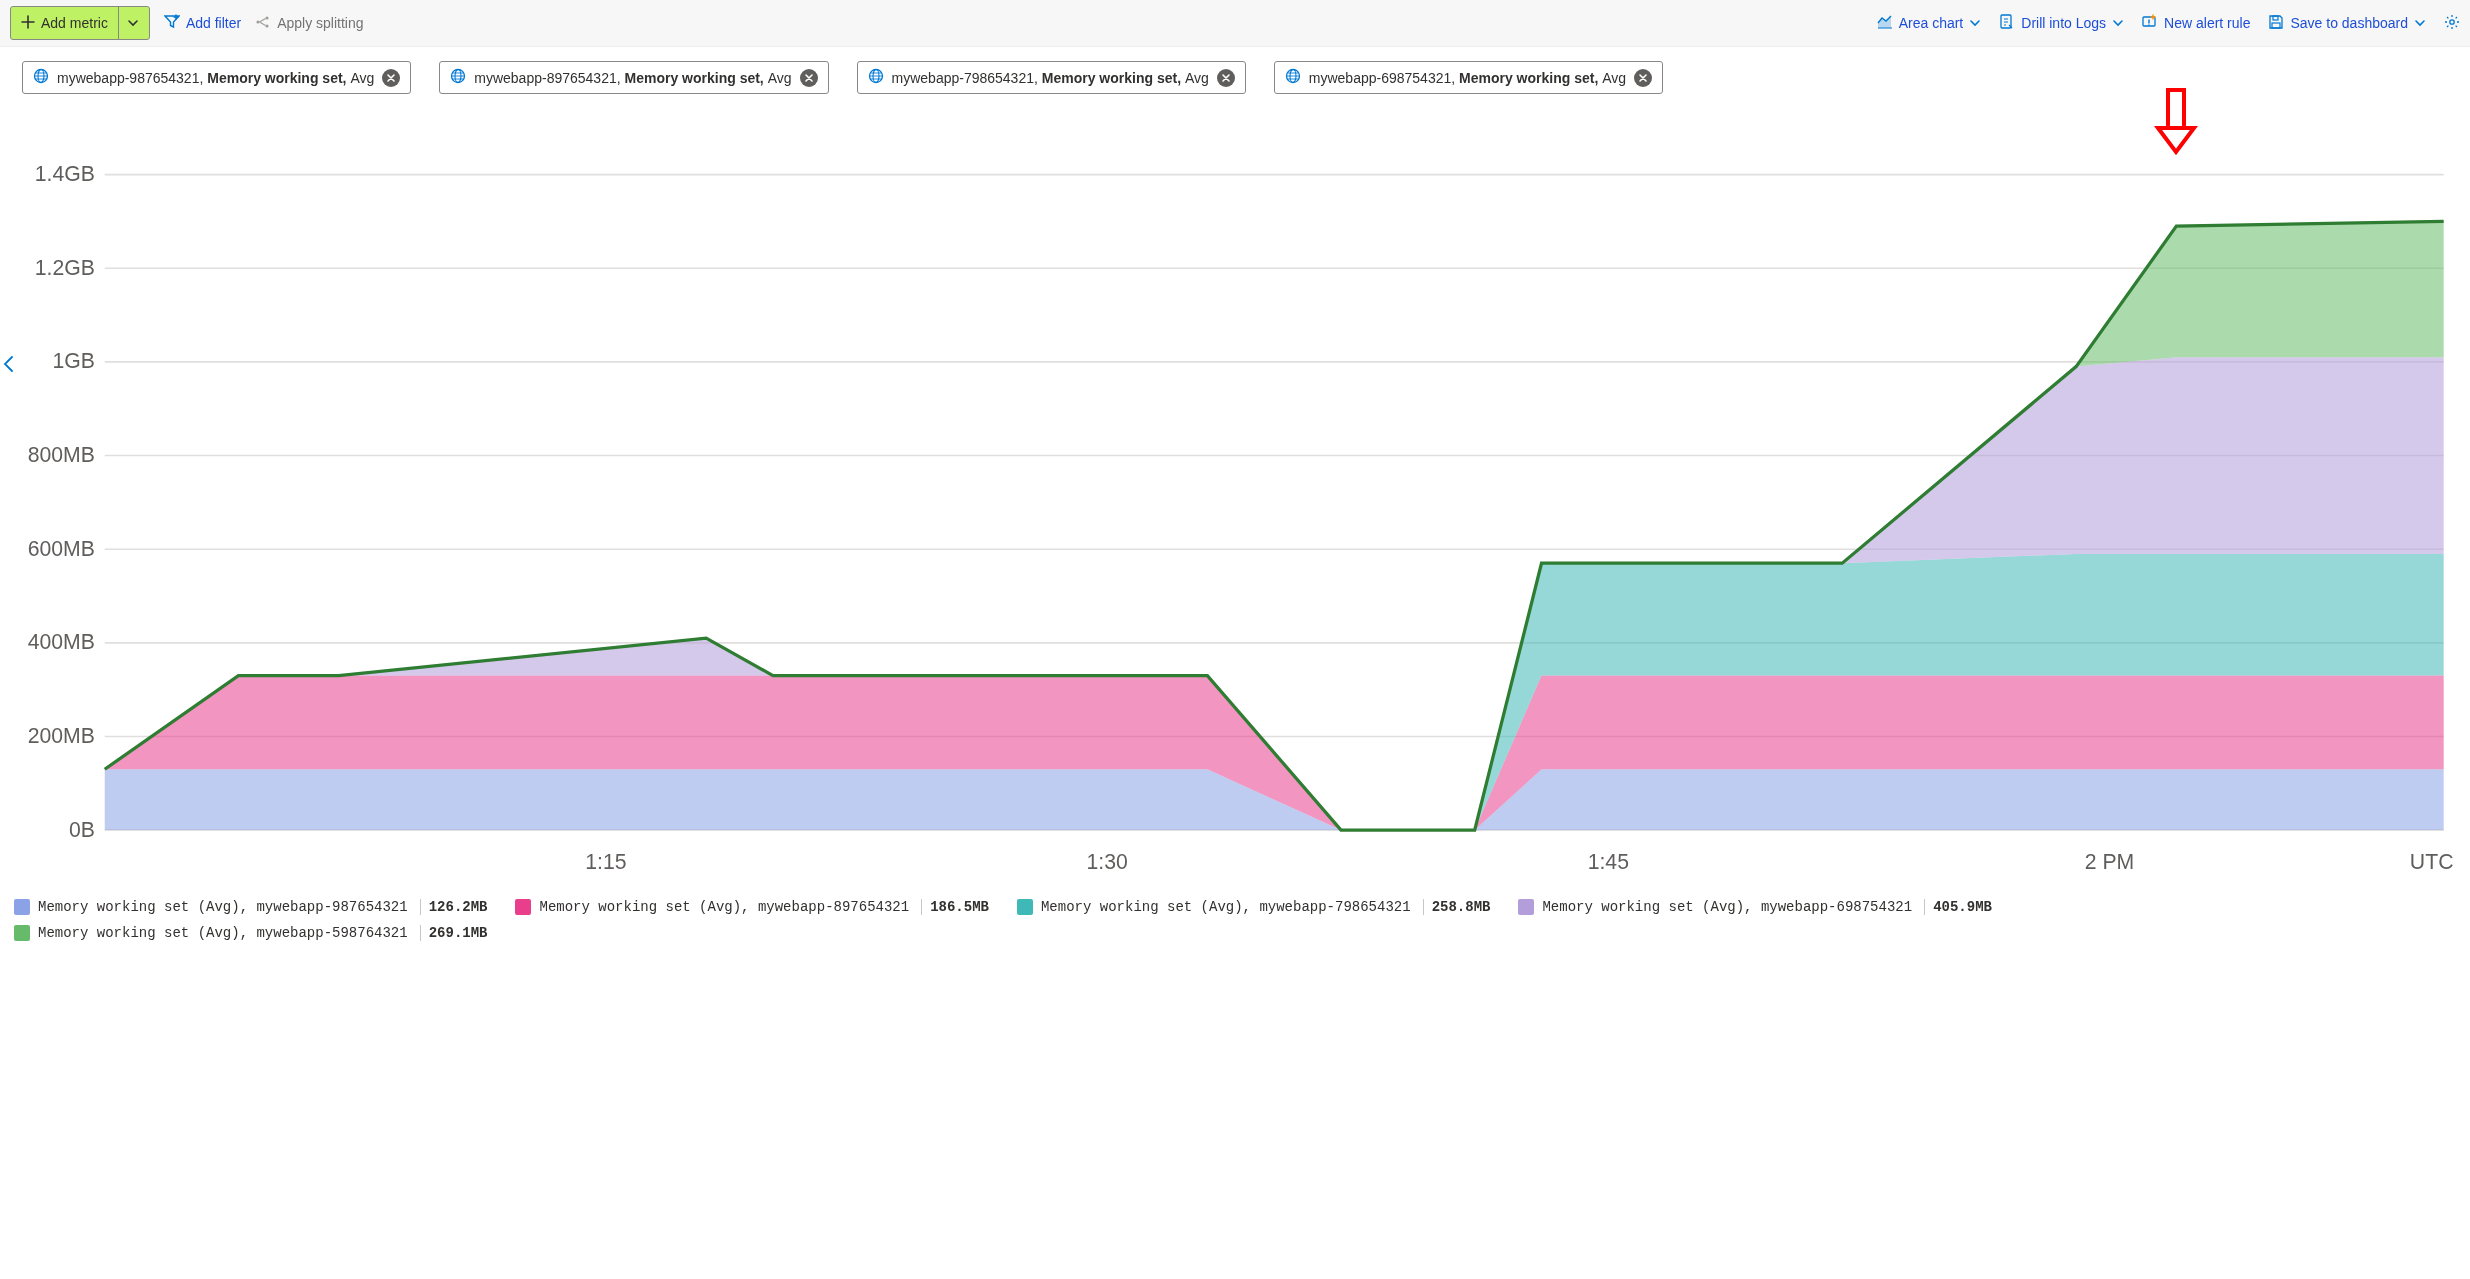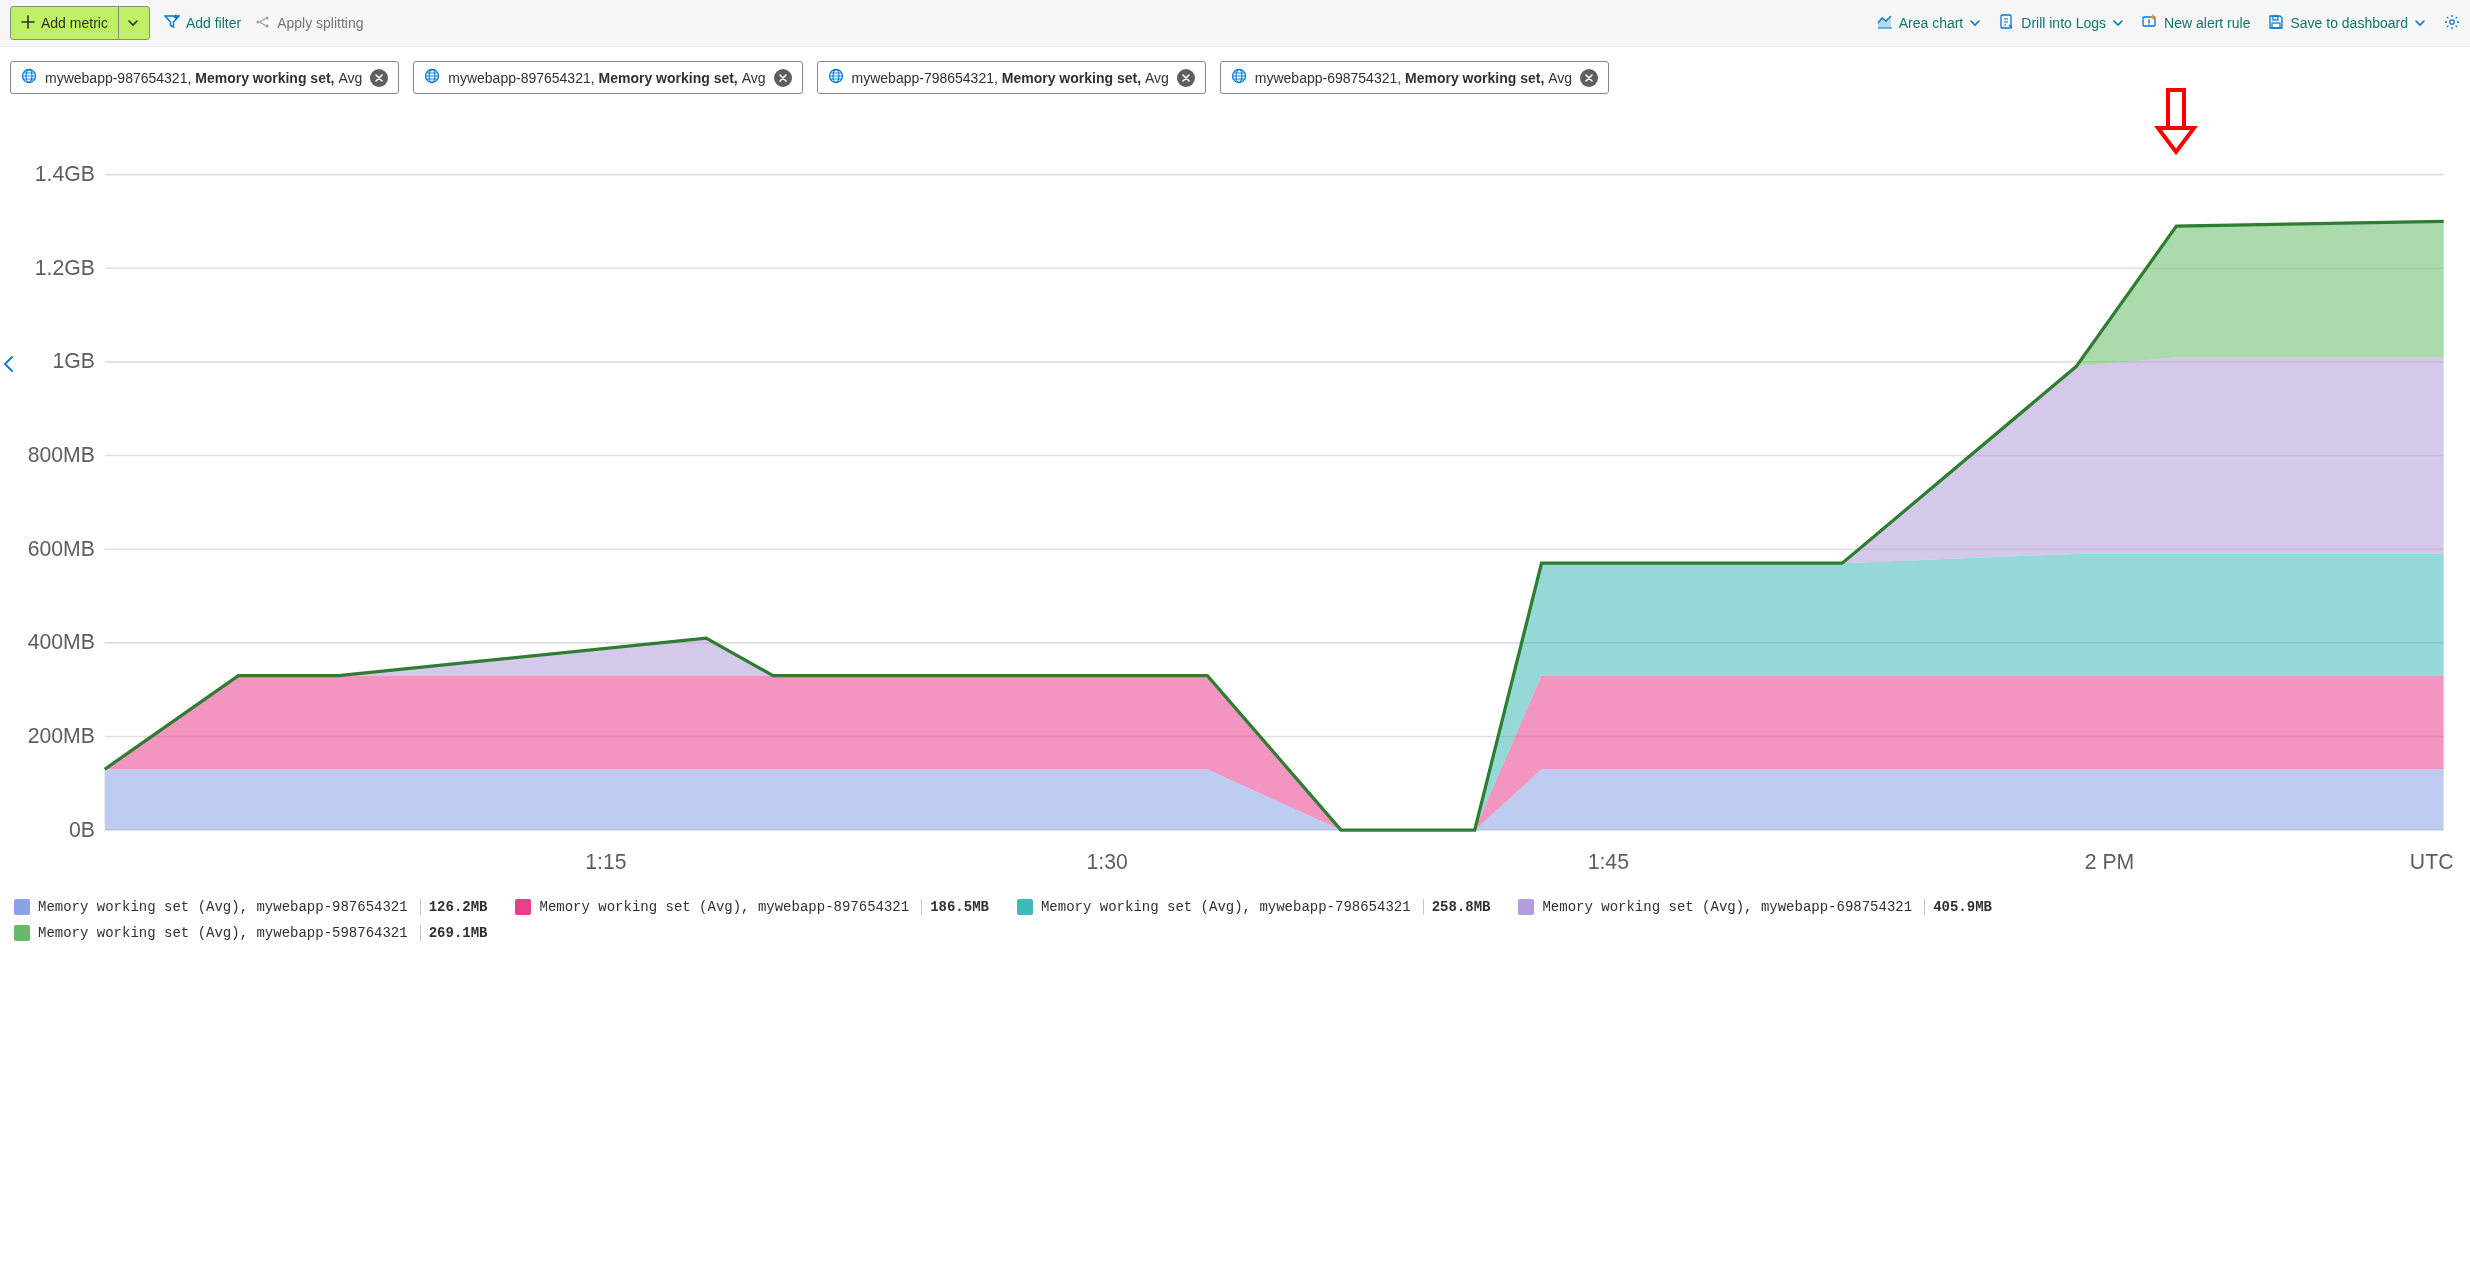--- a/index.html
+++ b/index.html
@@ -31,28 +31,29 @@
     cursor: pointer;
   }
   .btn-split {
     border-left: 1px solid #8a8886;
     margin-left: 4px;
     padding-left: 8px;
     display: flex;
     align-items: center;
     height: 100%;
   }
-  .tb-item { display: flex; align-items: center; gap: 6px; cursor: pointer; color: #0f766e; }
+  .tb-item { display: flex; align-items: center; gap: 6px; cursor: pointer; color: #1d4ed8; }
   .tb-item.disabled { color: #737373; cursor: default; }
   .tb-blue { color: #0078d4; }
   .chips {
     padding: 14px 10px 0 10px;
     display: flex;
     flex-wrap: wrap;
-    gap: 14px;
+    gap: 28px;
+    margin-left: 12px;
   }
   .chip {
     display: flex; align-items: center;
     border: 1px solid #8a8886;
     border-radius: 3px;
     padding: 6px 10px;
     gap: 8px;
     background: #fff;
   }
   .chip .name-light { font-weight: 400; }

